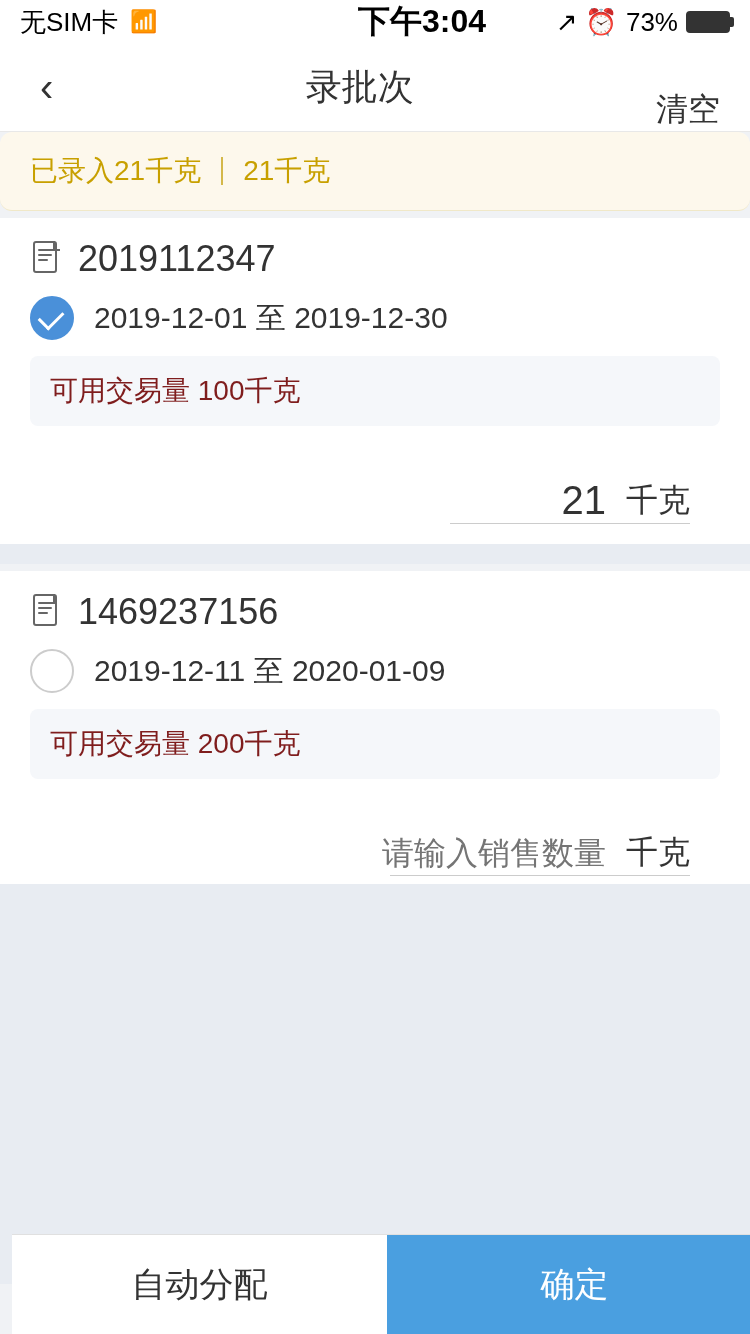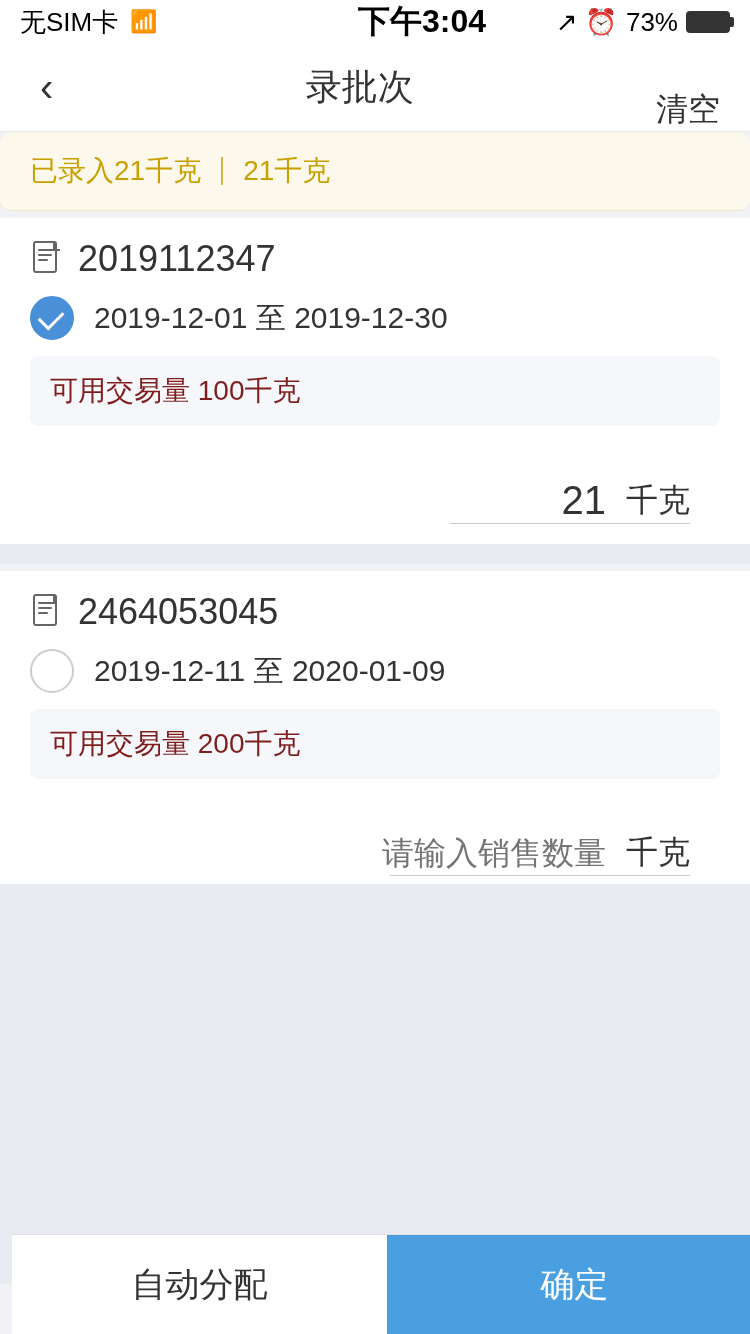--- a/index.html
+++ b/index.html
@@ -351,21 +351,21 @@
   <div class="batch-header">
     <div class="batch-icon">
       <svg width="32" height="36" viewBox="0 0 32 36" fill="none">
         <rect x="2" y="1" width="22" height="30" rx="2" stroke="#666" stroke-width="2" fill="white"></rect>
         <rect x="6" y="8" width="14" height="2" rx="1" fill="#666"></rect>
         <rect x="6" y="13" width="14" height="2" rx="1" fill="#666"></rect>
         <rect x="6" y="18" width="10" height="2" rx="1" fill="#666"></rect>
         <polyline points="14,1 22,1 22,9 14,9" stroke="#666" stroke-width="2" fill="none"></polyline>
       </svg>
     </div>
-    <span class="batch-id">2464053045</span>
+    <span class="batch-id">1469237156</span>
   </div>
   <div class="batch-row">
     <div class="radio-circle"></div>
     <span class="date-range">2019-12-11 至 2020-01-09</span>
   </div>
   <div class="avail-box">可用交易量 200千克</div>
 </div>
 
 <div style="background:#fff; padding: 0 30px 8px 30px;">
   <div class="input-row">

